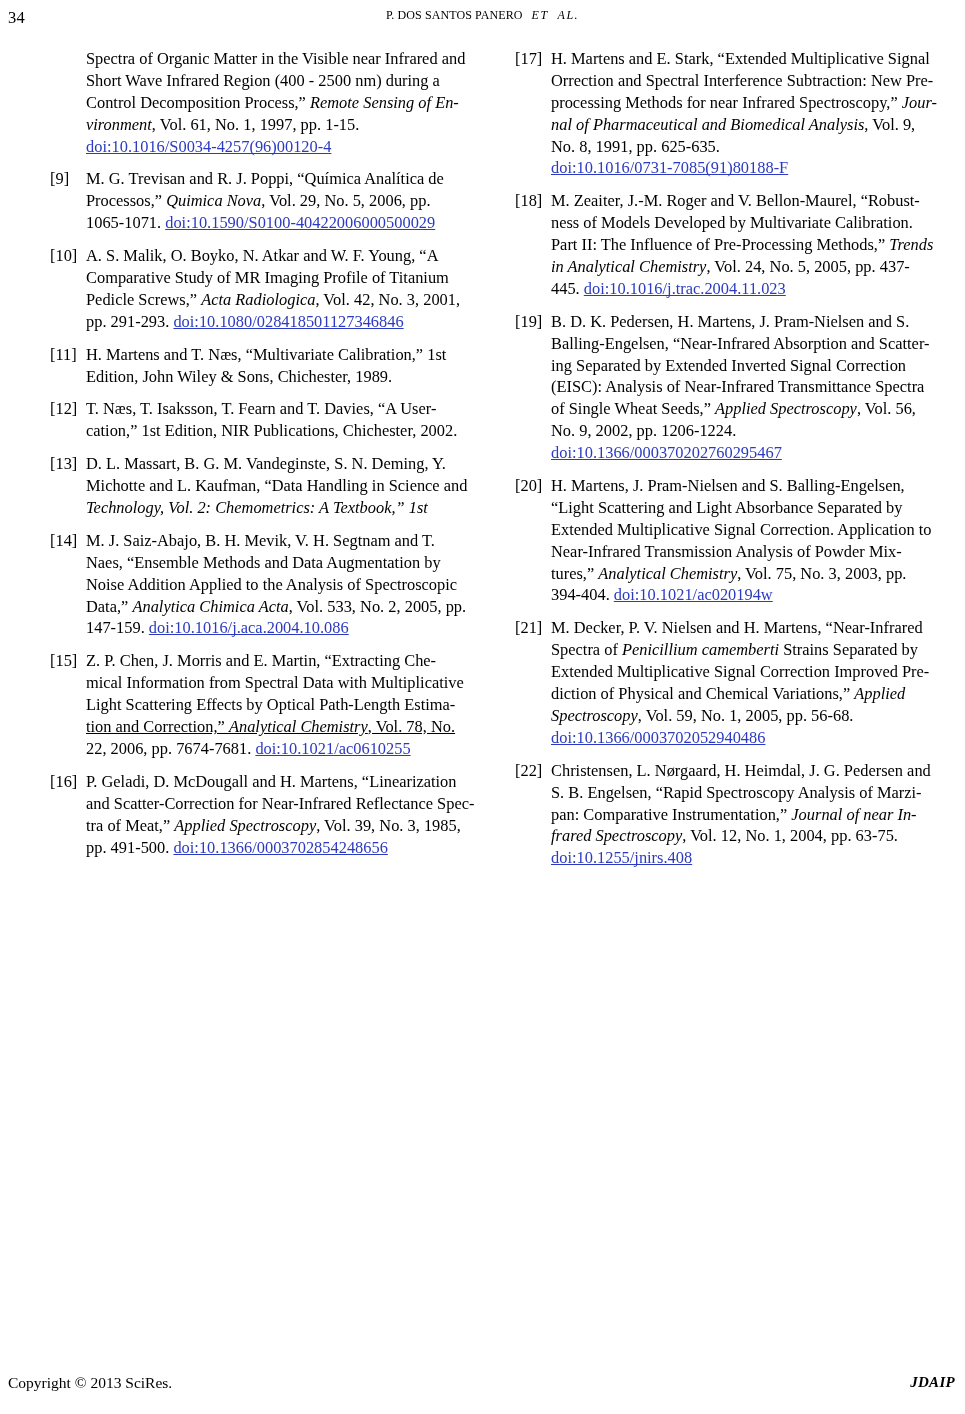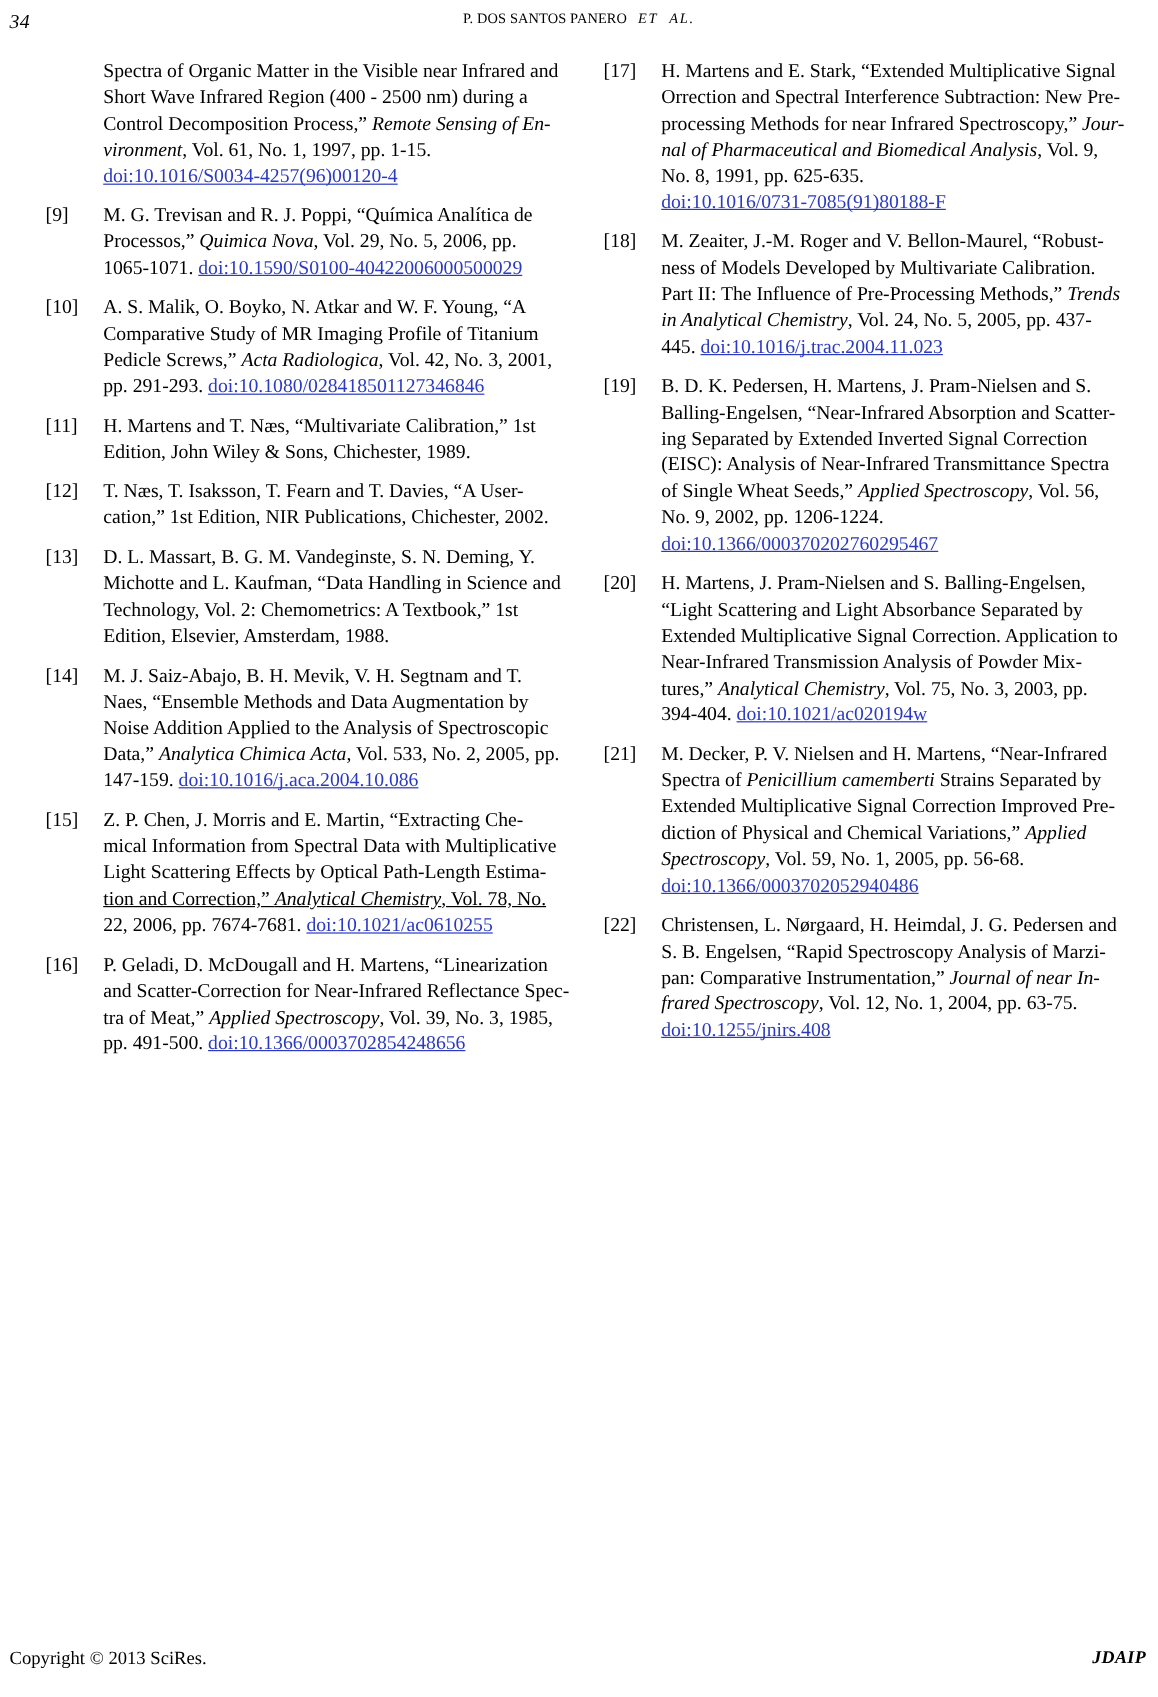--- a/index.html
+++ b/index.html
@@ -24,21 +24,20 @@
     left: 0;
     width: 965px;
     height: 22px;
   }
   .folio {
     position: absolute;
     left: 8px;
     top: 0;
     font-size: 16.5px;
     letter-spacing: 0.2px;
-    font-style: italic;
   }
   .head-title {
     position: absolute;
     left: 0;
     top: 0;
     width: 965px;
     text-align: center;
     font-size: 12px;
     letter-spacing: 0.1px;
   }
@@ -68,21 +67,21 @@
     padding-left: 48px;
     margin-bottom: 11px;
     font-size: 16.4px;
     line-height: 1.335;
     text-align: justify;
     text-justify: inter-word;
     hyphens: none;
   }
   .ref .num {
     position: absolute;
-    left: 0;
+    left: 12px;
     top: 0;
     width: 44px;
     text-align: left;
     font-size: 16.4px;
   }
   
   .ref .body { display: block; }
   .ref .body > .ln {
     display: block;
     text-align: justify;
@@ -175,22 +174,21 @@
         <span class="body">
           <span class="ln" style="word-spacing: 0px;">T. Næs, T. Isaksson, T. Fearn and T. Davies, “A User-</span>
           <span class="ln last">cation,” 1st Edition, NIR Publications, Chichester, 2002.</span>
         </span>
       </div>
       <div class="ref">
         <span class="num">[13]</span>
         <span class="body">
           <span class="ln" style="word-spacing: 0px;">D. L. Massart, B. G. M. Vandeginste, S. N. Deming, Y.</span>
           <span class="ln" style="word-spacing: 0px;">Michotte and L. Kaufman, “Data Handling in Science and</span>
-          <span class="ln" style="word-spacing: 0px;">Technology, Vol. 2: Chemometrics: A Textbook,” 1st</span>
-          <span class="ln last">Edition, Elsevier, Amsterdam, 1988.</span>
+          <span class="ln" style="word-spacing: 0px; font-style: italic;">Technology, Vol. 2: Chemometrics: A Textbook,” 1st</span>
         </span>
       </div>
       <div class="ref">
         <span class="num">[14]</span>
         <span class="body">
           <span class="ln" style="word-spacing: 0px;">M. J. Saiz-Abajo, B. H. Mevik, V. H. Segtnam and T.</span>
           <span class="ln" style="word-spacing: 0px;">Naes, “Ensemble Methods and Data Augmentation by</span>
           <span class="ln" style="word-spacing: 0px;">Noise Addition Applied to the Analysis of Spectroscopic</span>
           <span class="ln" style="word-spacing: 0px;">Data,” <i class="it">Analytica Chimica Acta</i>, Vol. 533, No. 2, 2005, pp.</span>
           <span class="ln last">147-159. <span class="doi">doi:10.1016/j.aca.2004.10.086</span></span>

